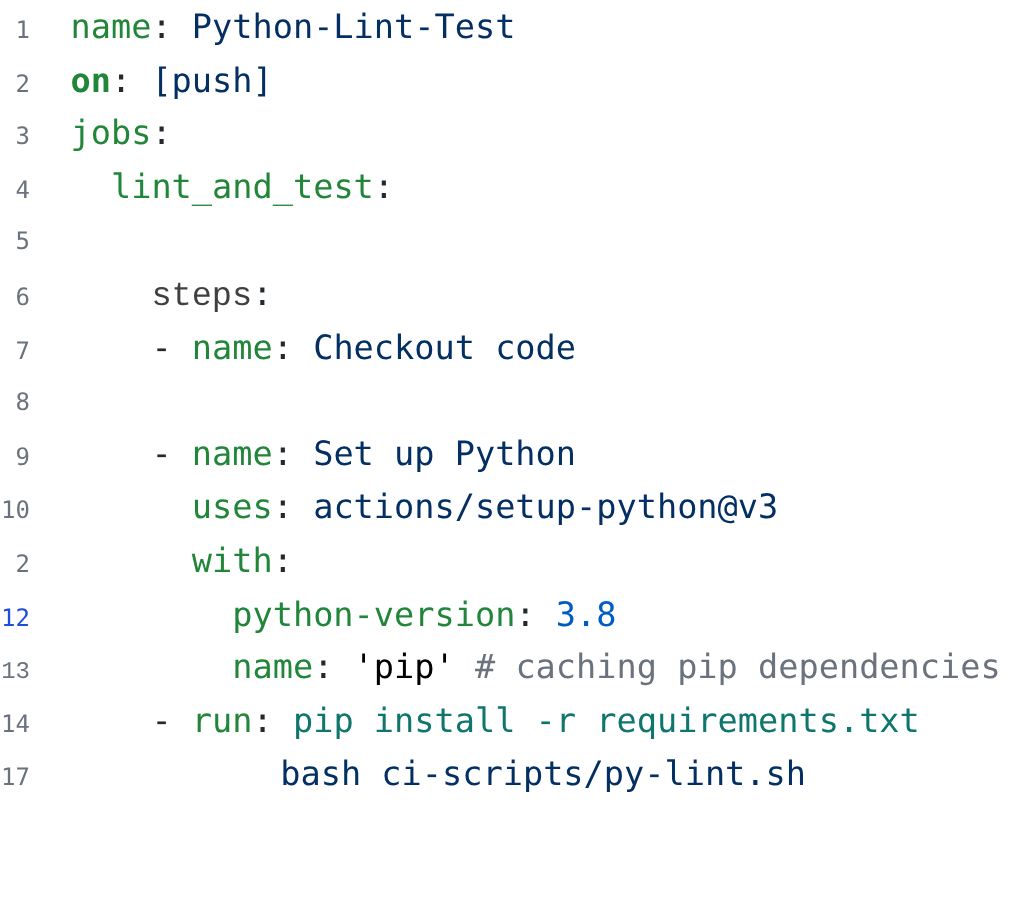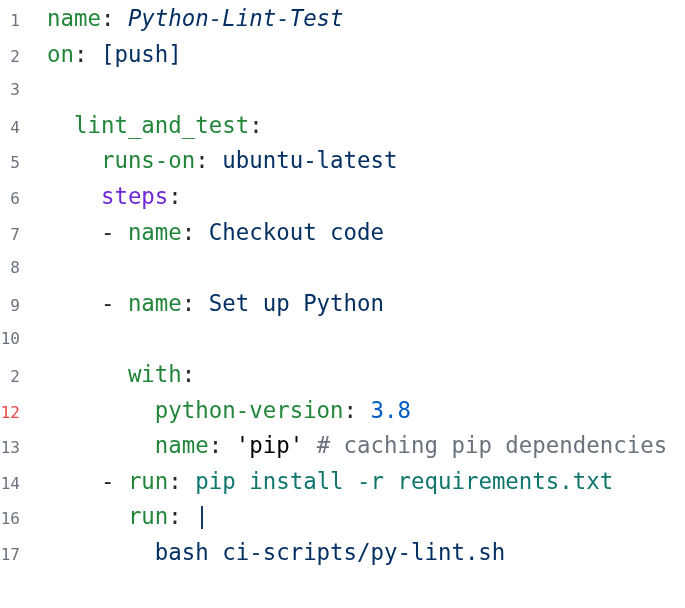--- a/index.html
+++ b/index.html
@@ -36,31 +36,30 @@
   .code {
     padding-left: 27px;
   }
 </style>
 </head>
 <body>
 
 <div class="viewport">
   <div class="editor">
     <div>
-        <div class="line"><span class="ln" style="color: rgb(106, 115, 125);">1</span><span class="code"><span style="color: rgb(34, 134, 58);">name</span><span style="color: rgb(36, 41, 47);">:</span><span style="color: rgb(3, 47, 98); font-style: italic;"> Python-Lint-Test</span></span></div>
-        <div class="line"><span class="ln" style="color: rgb(106, 115, 125);">2</span><span class="code"><span style="color: rgb(34, 134, 58);">on</span><span style="color: rgb(36, 41, 47);">:</span><span style="color: rgb(3, 47, 98);"> [push]</span></span></div>
-        <div class="line"><span class="ln" style="color: rgb(106, 115, 125);">3</span></div>
+        <div class="line"><span class="ln" style="color: rgb(106, 115, 125);">1</span><span class="code"><span style="color: rgb(34, 134, 58);">name</span><span style="color: rgb(36, 41, 47);">:</span><span style="color: rgb(3, 47, 98);"> Python-Lint-Test</span></span></div>
+        <div class="line"><span class="ln" style="color: rgb(106, 115, 125);">2</span><span class="code"><span style="color: rgb(34, 134, 58); font-weight: bold;">on</span><span style="color: rgb(36, 41, 47);">:</span><span style="color: rgb(3, 47, 98);"> [push]</span></span></div>
+        <div class="line"><span class="ln" style="color: rgb(106, 115, 125);">3</span><span class="code"><span style="color: rgb(34, 134, 58);">jobs</span><span style="color: rgb(36, 41, 47);">:</span></span></div>
         <div class="line"><span class="ln" style="color: rgb(106, 115, 125);">4</span><span class="code"><span>  </span><span style="color: rgb(34, 134, 58); text-align: center;">lint_and_test</span><span style="color: rgb(36, 41, 47);">:</span></span></div>
-        <div class="line"><span class="ln" style="color: rgb(106, 115, 125);">5</span><span class="code"><span>    </span><span style="color: rgb(34, 134, 58);">runs-on</span><span style="color: rgb(36, 41, 47);">:</span><span style="color: rgb(3, 47, 98);"> ubuntu-latest</span></span></div>
-        <div class="line"><span class="ln" style="color: rgb(106, 115, 125);">6</span><span class="code"><span>    </span><span style="color: #6d28d9;">steps</span><span style="color: rgb(36, 41, 47);">:</span></span></div>
+        <div class="line"><span class="ln" style="color: rgb(106, 115, 125);">5</span></div>
+        <div class="line"><span class="ln" style="color: rgb(106, 115, 125);">6</span><span class="code"><span>    </span><span style="color: #404040; font-family: Liberation Mono, monospace;">steps</span><span style="color: rgb(36, 41, 47);">:</span></span></div>
         <div class="line"><span class="ln" style="color: rgb(106, 115, 125);">7</span><span class="code"><span>    </span><span style="color: rgb(36, 41, 47);">- </span><span style="color: rgb(34, 134, 58);">name</span><span style="color: rgb(36, 41, 47);">:</span><span style="color: rgb(3, 47, 98);"> Checkout code</span></span></div>
         <div class="line"><span class="ln" style="color: rgb(106, 115, 125);">8</span></div>
         <div class="line"><span class="ln" style="color: rgb(106, 115, 125);">9</span><span class="code"><span>    </span><span style="color: rgb(36, 41, 47);">- </span><span style="color: rgb(34, 134, 58);">name</span><span style="color: rgb(36, 41, 47);">:</span><span style="color: rgb(3, 47, 98);"> Set up Python</span></span></div>
-        <div class="line"><span class="ln" style="color: rgb(106, 115, 125);">10</span></div>
+        <div class="line"><span class="ln" style="color: rgb(106, 115, 125);">10</span><span class="code"><span>      </span><span style="color: rgb(34, 134, 58);">uses</span><span style="color: rgb(36, 41, 47);">:</span><span style="color: rgb(3, 47, 98);"> actions/setup-python@v3</span></span></div>
         <div class="line"><span class="ln" style="color: rgb(106, 115, 125);">2</span><span class="code"><span>      </span><span style="color: rgb(34, 134, 58);">with</span><span style="color: rgb(36, 41, 47);">:</span></span></div>
-        <div class="line"><span class="ln" style="color: #ef4444;">12</span><span class="code"><span>        </span><span style="color: rgb(34, 134, 58);">python-version</span><span style="color: rgb(36, 41, 47);">:</span><span style="color: rgb(0, 92, 197);"> 3.8</span></span></div>
-        <div class="line"><span class="ln" style="color: rgb(106, 115, 125);">13</span><span class="code"><span>        </span><span style="color: rgb(34, 134, 58);">name</span><span style="color: rgb(36, 41, 47);">:</span><span style="color: #000000;"> 'pip' </span><span style="color: rgb(106, 115, 125);"># caching pip dependencies</span></span></div>
+        <div class="line"><span class="ln" style="color: #1d4ed8;">12</span><span class="code"><span>        </span><span style="color: rgb(34, 134, 58);">python-version</span><span style="color: rgb(36, 41, 47);">:</span><span style="color: rgb(0, 92, 197);"> 3.8</span></span></div>
+        <div class="line"><span class="ln" style="color: rgb(106, 115, 125); font-family: Liberation Mono, monospace;">13</span><span class="code"><span>        </span><span style="color: rgb(34, 134, 58);">name</span><span style="color: rgb(36, 41, 47);">:</span><span style="color: #000000;"> 'pip' </span><span style="color: rgb(106, 115, 125);"># caching pip dependencies</span></span></div>
         <div class="line"><span class="ln" style="color: rgb(106, 115, 125);">14</span><span class="code"><span>    </span><span style="color: rgb(36, 41, 47);">- </span><span style="color: rgb(34, 134, 58);">run</span><span style="color: rgb(36, 41, 47);">:</span><span style="color: #0f766e;"> pip install -r requirements.txt</span></span></div>
-        <div class="line"><span class="ln" style="color: rgb(106, 115, 125);">16</span><span class="code"><span>      </span><span style="color: rgb(34, 134, 58);">run</span><span style="color: rgb(36, 41, 47);">:</span><span style="color: rgb(3, 47, 98);"> |</span></span></div>
-        <div class="line"><span class="ln" style="color: rgb(106, 115, 125);">17</span><span class="code"><span>        </span><span style="color: rgb(3, 47, 98);">bash ci-scripts/py-lint.sh</span></span></div>
+        <div class="line"><span class="ln" style="color: rgb(106, 115, 125);">17</span><span class="code"><span>        </span><span style="color: rgb(3, 47, 98); margin-left: 32px;">bash ci-scripts/py-lint.sh</span></span></div>
       </div>
   </div>
 </div>
 
 </body></html>

